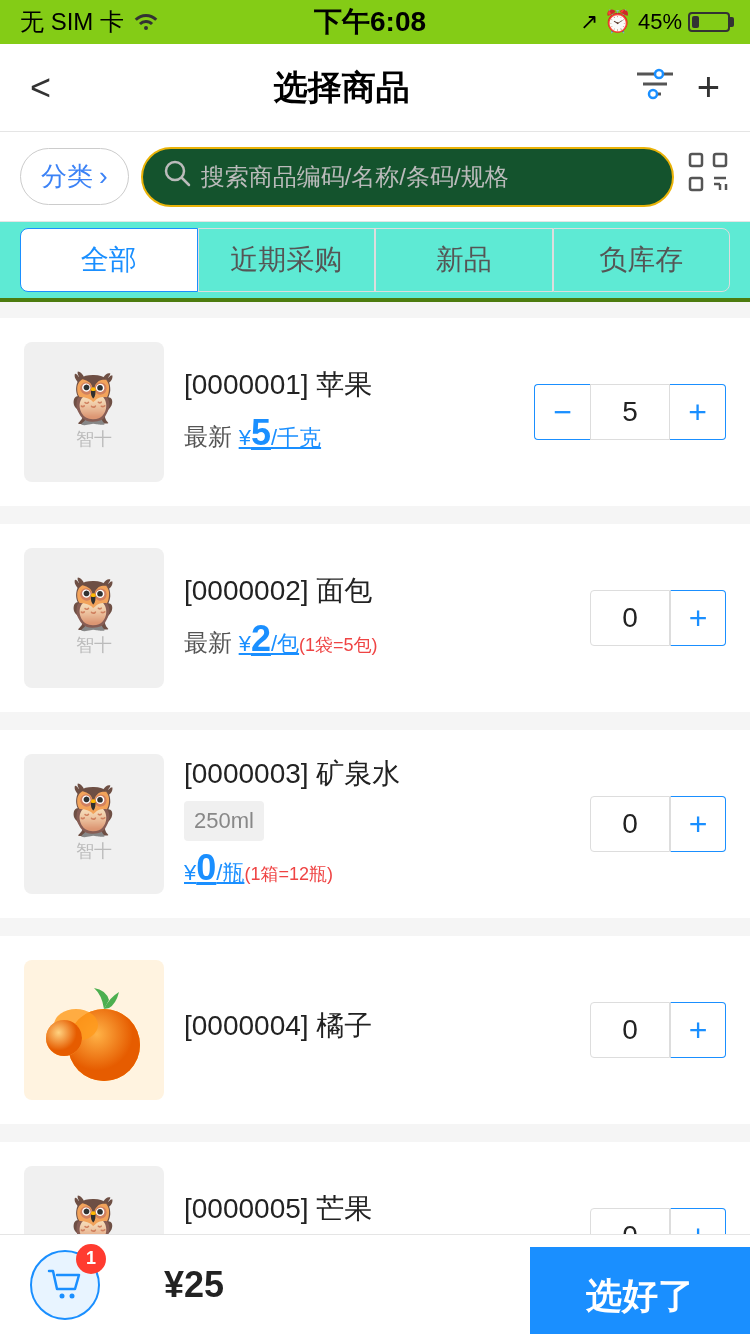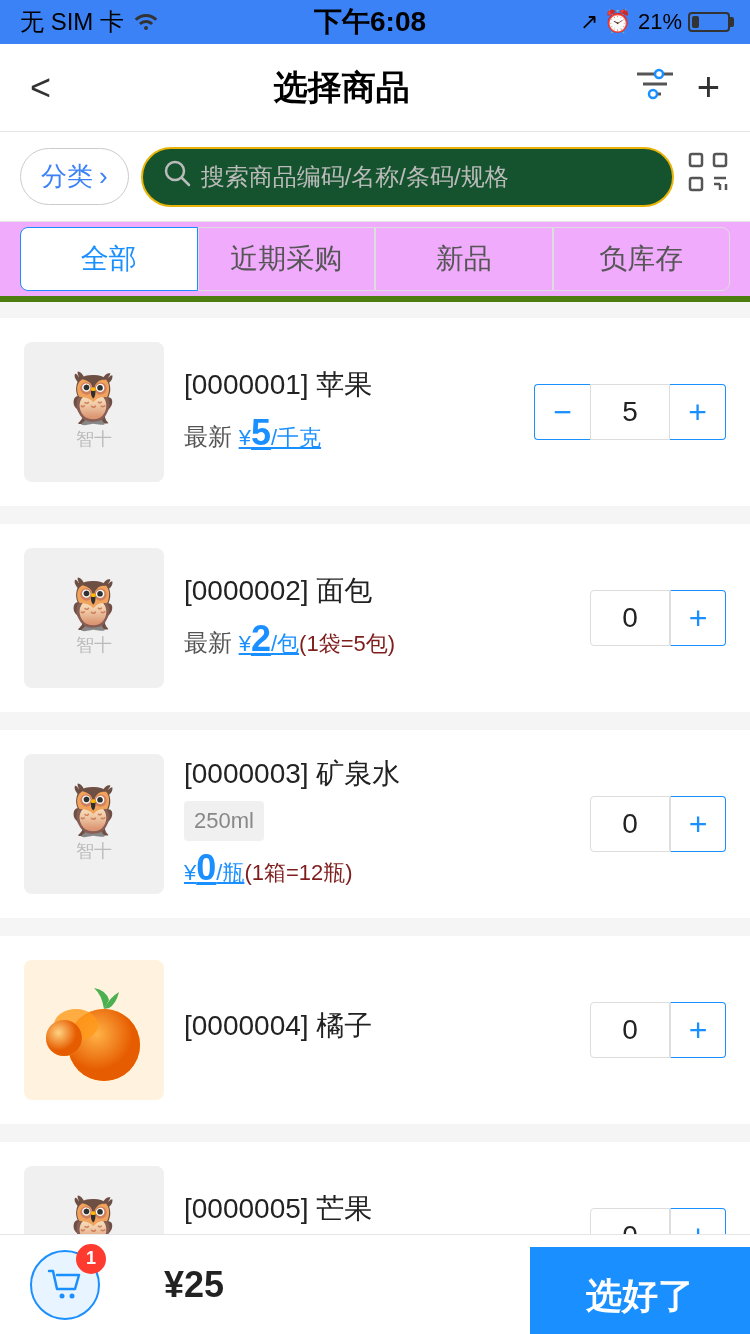--- a/index.html
+++ b/index.html
@@ -8,21 +8,21 @@
       font-family: -apple-system, 'PingFang SC', 'Helvetica Neue', sans-serif;
       background: #f5f5f5;
       width: 750px;
       min-height: 1334px;
       overflow-x: hidden;
       font-size: 28px;
     }
 
     
     .status-bar {
-      background: #3b82f6;
+      background: #84cc16;
       height: 44px;
       display: flex;
       align-items: center;
       justify-content: space-between;
       padding: 0 20px;
       font-size: 24px;
       font-weight: 500;
       gap: 36px;
     }
     .status-left { display: flex; align-items: center; gap: 8px; }
@@ -118,27 +118,27 @@
       font-size: 24px;
       color: #bbb;
     }
     .scan-icon {
       font-size: 36px;
       color: #555;
     }
 
     
     .tabs {
-      background: #f0abfc;
+      background: #5eead4;
       height: 80px;
       display: flex;
       align-items: center;
       padding: 0 20px;
       gap: 0;
-      border-bottom: 6px solid #4d7c0f;
+      border-bottom: 4px solid #4d7c0f;
     }
     .tab-item {
       flex: 1;
       height: 64px;
       display: flex;
       align-items: center;
       justify-content: center;
       font-size: 28px;
       color: #555;
       border: 1px solid #ddd;
@@ -203,21 +203,21 @@
     }
     .product-price-line {
       font-size: 24px;
       color: #555;
       margin-bottom: 4px;
     }
     .price-label { color: #555; font-size: 24px; }
     .price-currency { color: #1a8fff; font-size: 22px; text-decoration: underline; }
     .price-value { color: #1a8fff; font-size: 36px; font-weight: 700; text-decoration: underline; }
     .price-unit { color: #1a8fff; font-size: 22px; text-decoration: underline; }
-    .price-extra { color: #7f1d1d; font-size: 22px; }
+    .price-extra { color: #ef4444; font-size: 18px; }
     .spec-text {
       font-size: 22px;
       color: #888;
       background: #f0f0f0;
       padding: 7px 10px;
       border-radius: 4px;
       display: inline-block;
       margin-bottom: 6px;
     }
     .qty-control {
@@ -339,21 +339,21 @@
     <span>
       <svg width="28" height="22" viewBox="0 0 28 22">
           <path d="M14 18a2 2 0 110 4 2 2 0 010-4zm0-6c2.8 0 5.3 1.1 7.1 2.9l-2.1 2.1A7 7 0 0014 15a7 7 0 00-5 2l-2.1-2.1A10 10 0 0114 12zm0-6c4.4 0 8.4 1.8 11.3 4.7l-2.1 2.1A14 14 0 0014 9a14 14 0 00-9.2 3.8L2.7 10.7A17 17 0 0114 6z" fill="#333"></path>
         </svg>
     </span>
   </div>
   <div class="status-center">下午6:08</div>
   <div class="status-right">
     <span>↗</span>
     <span>⏰</span>
-    <span>21%</span>
+    <span>45%</span>
     <span class="battery-icon">
       <span class="battery-fill"></span>
     </span>
   </div>
 </div>
 
 <div class="nav-bar">
   <div class="nav-left">
     <span class="nav-icon">&lt;</span>
   </div>

